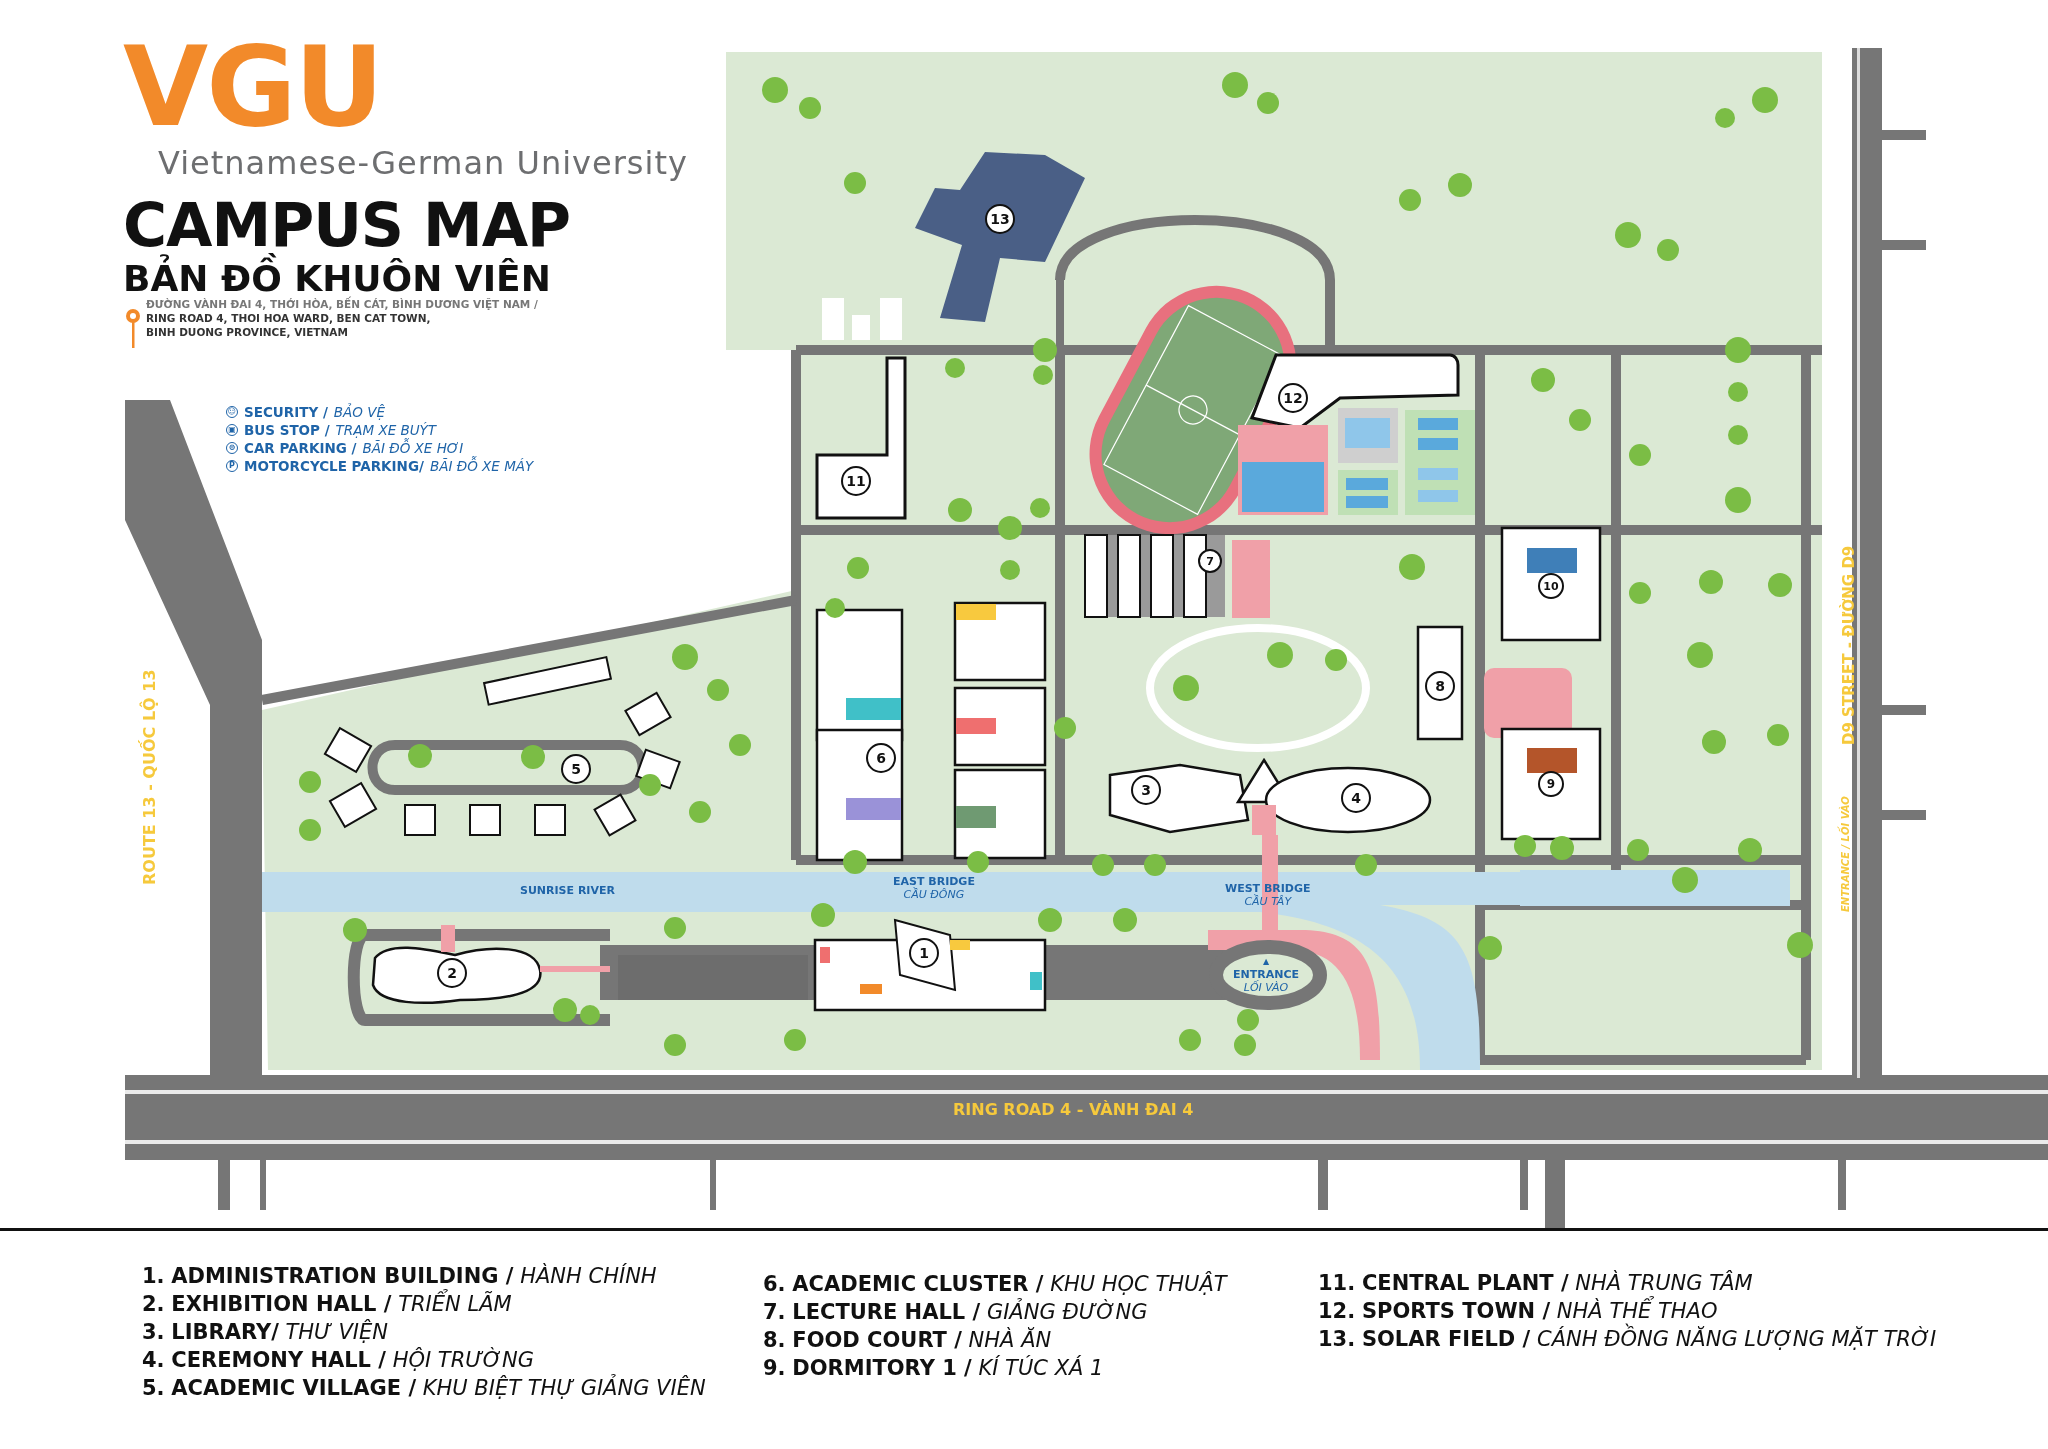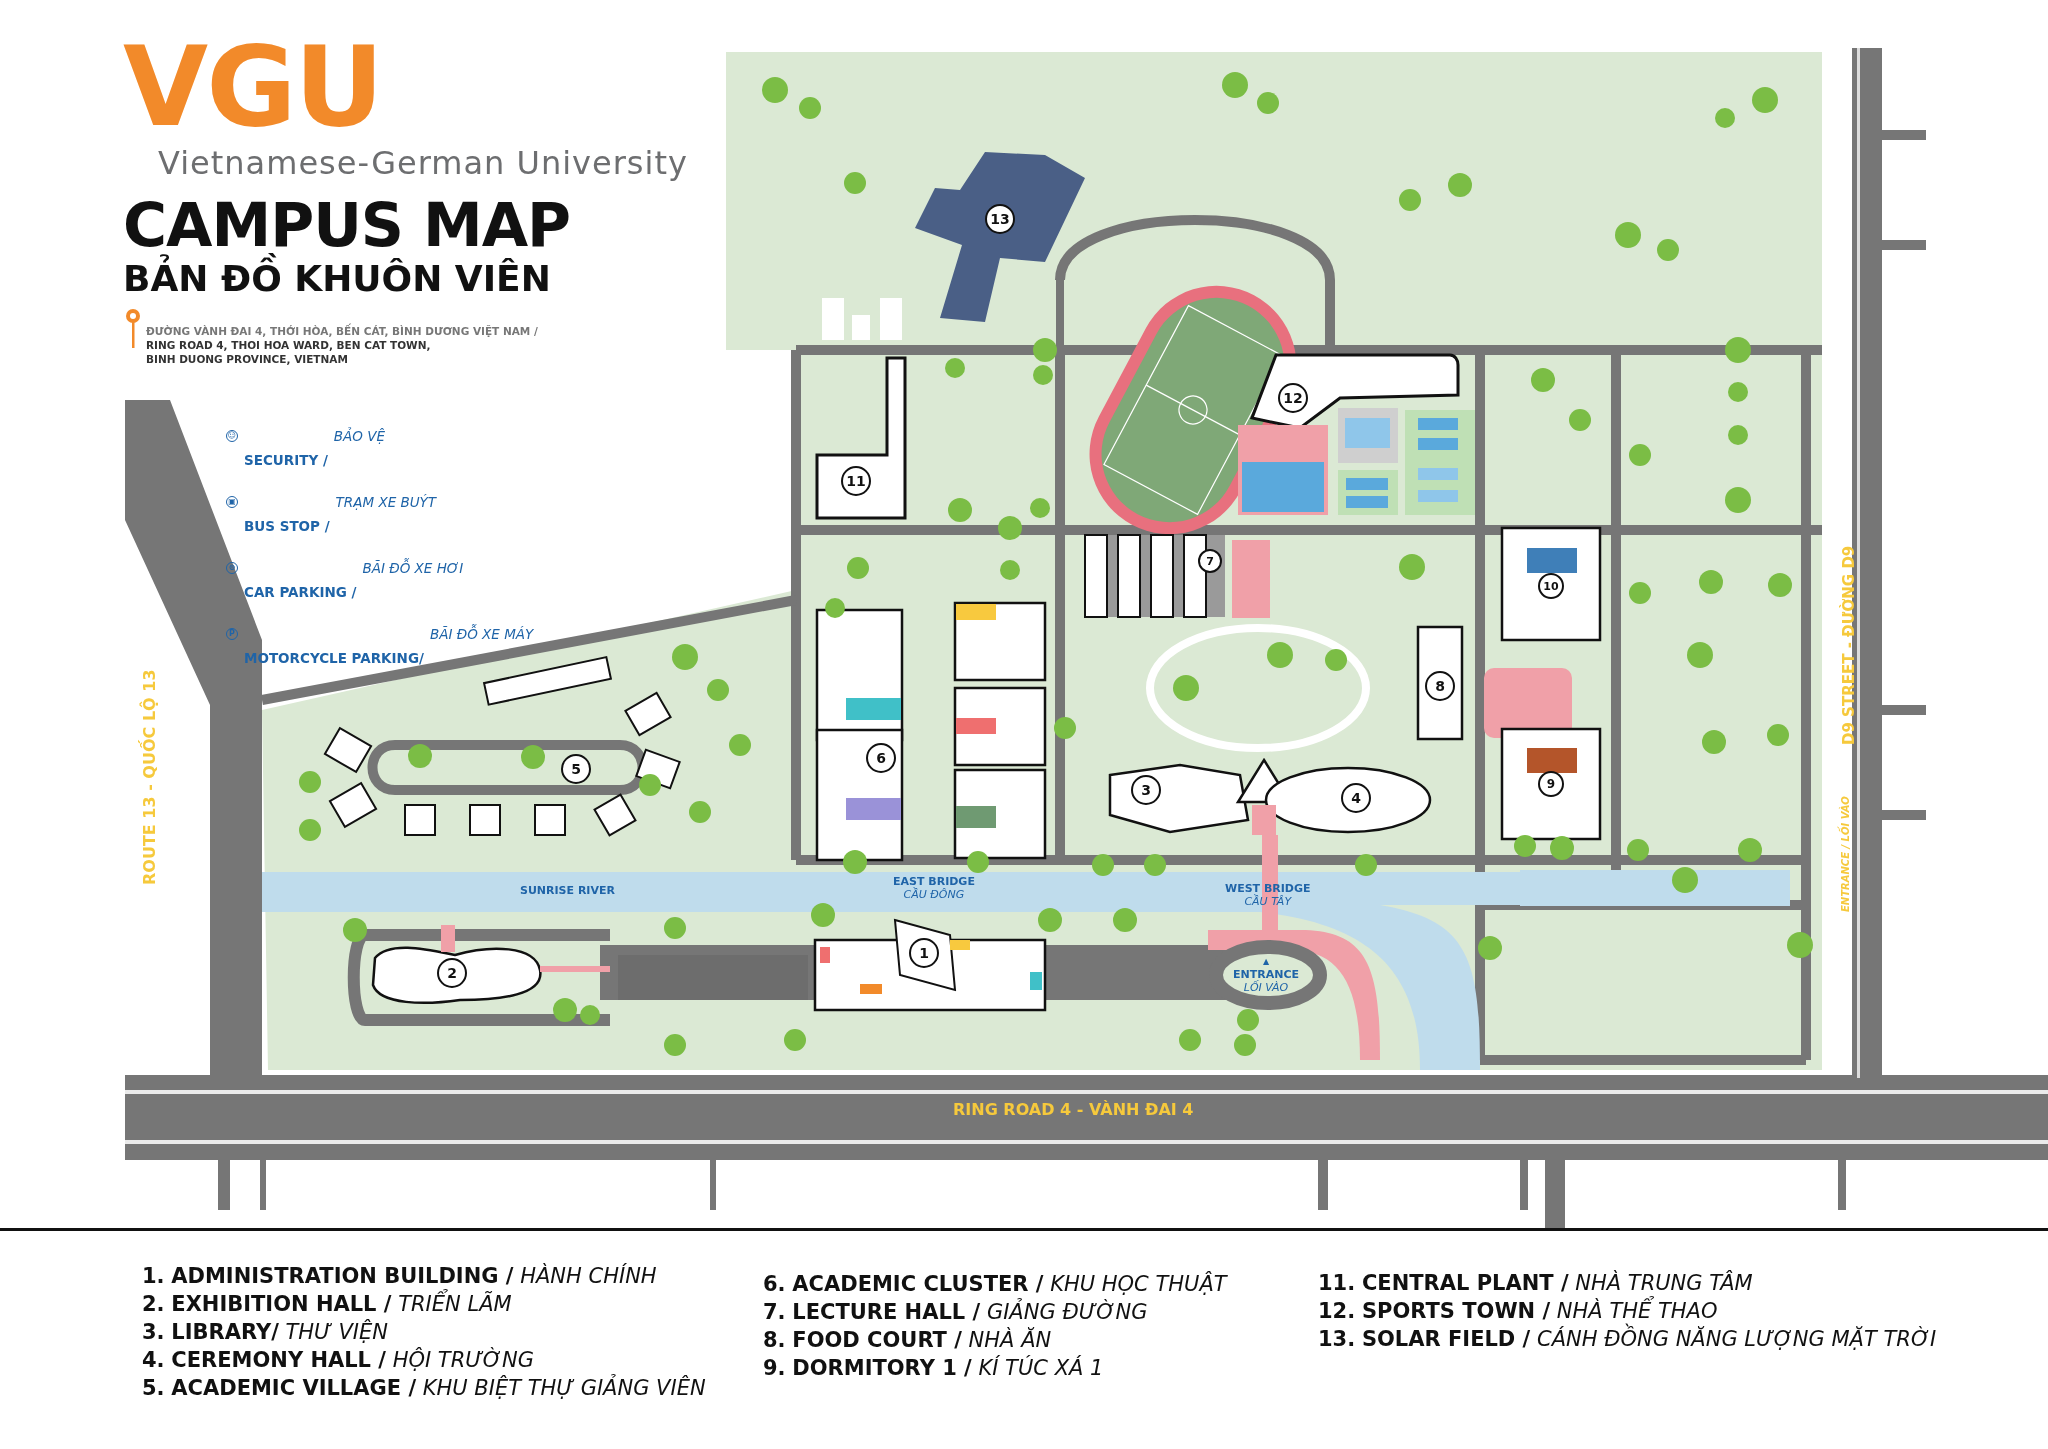--- a/index.html
+++ b/index.html
@@ -3,26 +3,26 @@
 <meta charset="utf-8">
 <style>
   html,body{margin:0;padding:0;background:#ffffff;}
   body{width:2048px;height:1449px;position:relative;overflow:hidden;font-family:"DejaVu Sans",sans-serif;}
   .abs{position:absolute;}
   #map{position:absolute;left:0;top:0;width:2048px;height:1230px;}
   .logo-text{left:123px;top:40px;font-family:"DejaVu Sans",sans-serif;font-weight:bold;font-size:110px;line-height:95px;letter-spacing:-2px;color:#f28a2a;}
   .uni{left:158px;top:144px;font-family:"DejaVu Sans",sans-serif;font-size:32px;color:#6d6e70;letter-spacing:1px;}
   .title{left:123px;top:190px;font-family:"DejaVu Sans",sans-serif;font-weight:bold;font-size:60px;color:#111;letter-spacing:-1px;}
   .subtitle{left:123px;top:258px;font-family:"DejaVu Sans",sans-serif;font-weight:bold;font-size:36px;color:#111;}
-  .addr{left:146px;top:324px;font-family:"DejaVu Sans",sans-serif;font-size:10.5px;line-height:14px;font-weight:bold;color:#333;}
+  .addr{left:146px;top:297px;font-family:"DejaVu Sans",sans-serif;font-size:10.5px;line-height:14px;font-weight:bold;color:#333;}
   .addr .l1{color:#777;}
   .pin{left:125px;top:308px;width:16px;height:40px;}
   .legend{left:226px;top:403px;font-family:"DejaVu Sans",sans-serif;font-size:13.5px;line-height:18px;color:#1f64a8;}
   .legend .row{display:flex;align-items:center;gap:6px;}
-  .legend .b{font-weight:bold;margin-top:48px;}
+  .legend .b{font-weight:bold;}
   .legend .i{font-style:italic;font-weight:normal;}
   .legend .ic{width:12px;height:12px;border:1.5px solid #1f64a8;border-radius:50%;display:inline-flex;align-items:center;justify-content:center;font-size:8px;font-weight:bold;box-sizing:border-box;}
   .hr{left:0;top:1228px;width:2048px;height:3px;background:#111;}
   .bldg-list{font-family:"DejaVu Sans",sans-serif;font-size:21px;line-height:28px;color:#111;}
   .bldg-list .b{font-weight:bold;}
   .bldg-list .i{font-style:italic;font-weight:normal;margin-top:16px;}
   .col1{left:142px;top:1262px;}
   .col2{left:763px;top:1270px;}
   .col3{left:1318px;top:1269px;}
   .map-label{font-family:"DejaVu Sans",sans-serif;font-weight:bold;color:#1f64a8;text-align:center;}

